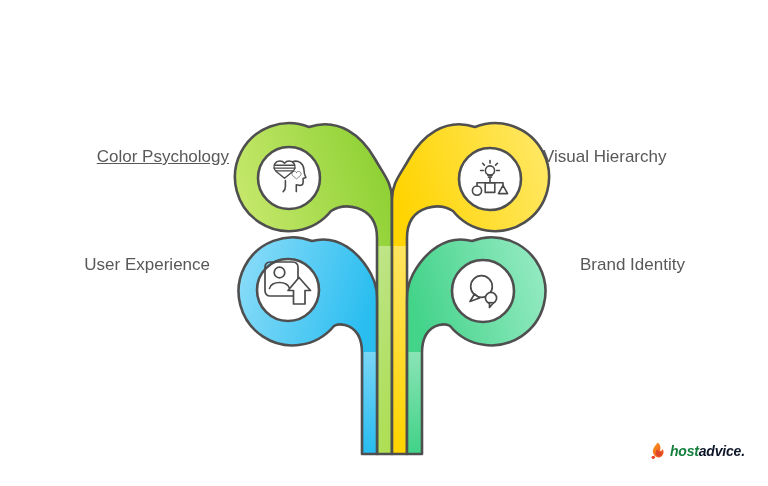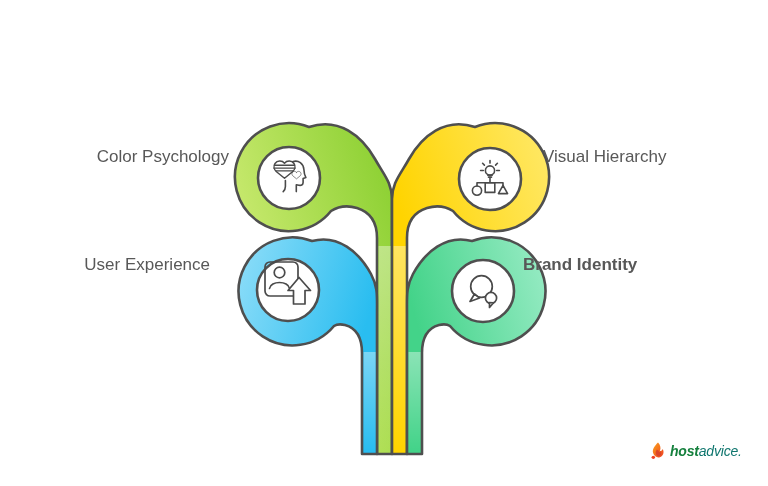--- a/index.html
+++ b/index.html
@@ -11,32 +11,32 @@
   .title{
     position:absolute;left:0;right:0;top:40px;
     text-align:center;font-weight:bold;font-size:21px;line-height:27px;
     color:#4c4c4c;letter-spacing:.2px;
   }
   .branch-label{
     position:absolute;font-size:17px;line-height:20px;color:#585858;
     white-space:nowrap;
   }
   .branch-label.left{text-align:right;}
-  #label-color-psychology{right:539px;top:147px;}
+  #label-color-psychology{right:539px;top:147px;text-decoration:underline;}
   #label-visual-hierarchy{left:543px;top:147px;text-align:center;}
   #label-user-experience{right:558px;top:255px;}
-  #label-brand-identity{left:523px;top:255px;font-weight:bold;}
+  #label-brand-identity{left:580px;top:255px;}
   .plant{position:absolute;left:0;top:0;}
   .logo{
     position:absolute;left:649px;top:440px;height:22px;
     display:flex;align-items:center;gap:3px;
   }
   .logo-text{font-size:14px;font-style:italic;letter-spacing:-.2px;}
   .logo-text .bold{font-weight:bold;color:#15803d;margin-top:24px;}
-  .logo-text .light{font-weight:normal;color:#0f766e;}
+  .logo-text .light{font-weight:bold;color:#0f172a;}
 </style>
 </head>
 <body>
 
 <div class="title">
 </div>
 
 <svg class="plant" width="768" height="486" viewBox="0 0 768 486">
   <defs>
     <linearGradient id="grad-color-psychology" gradientUnits="userSpaceOnUse" x1="235" y1="210" x2="388" y2="160">

